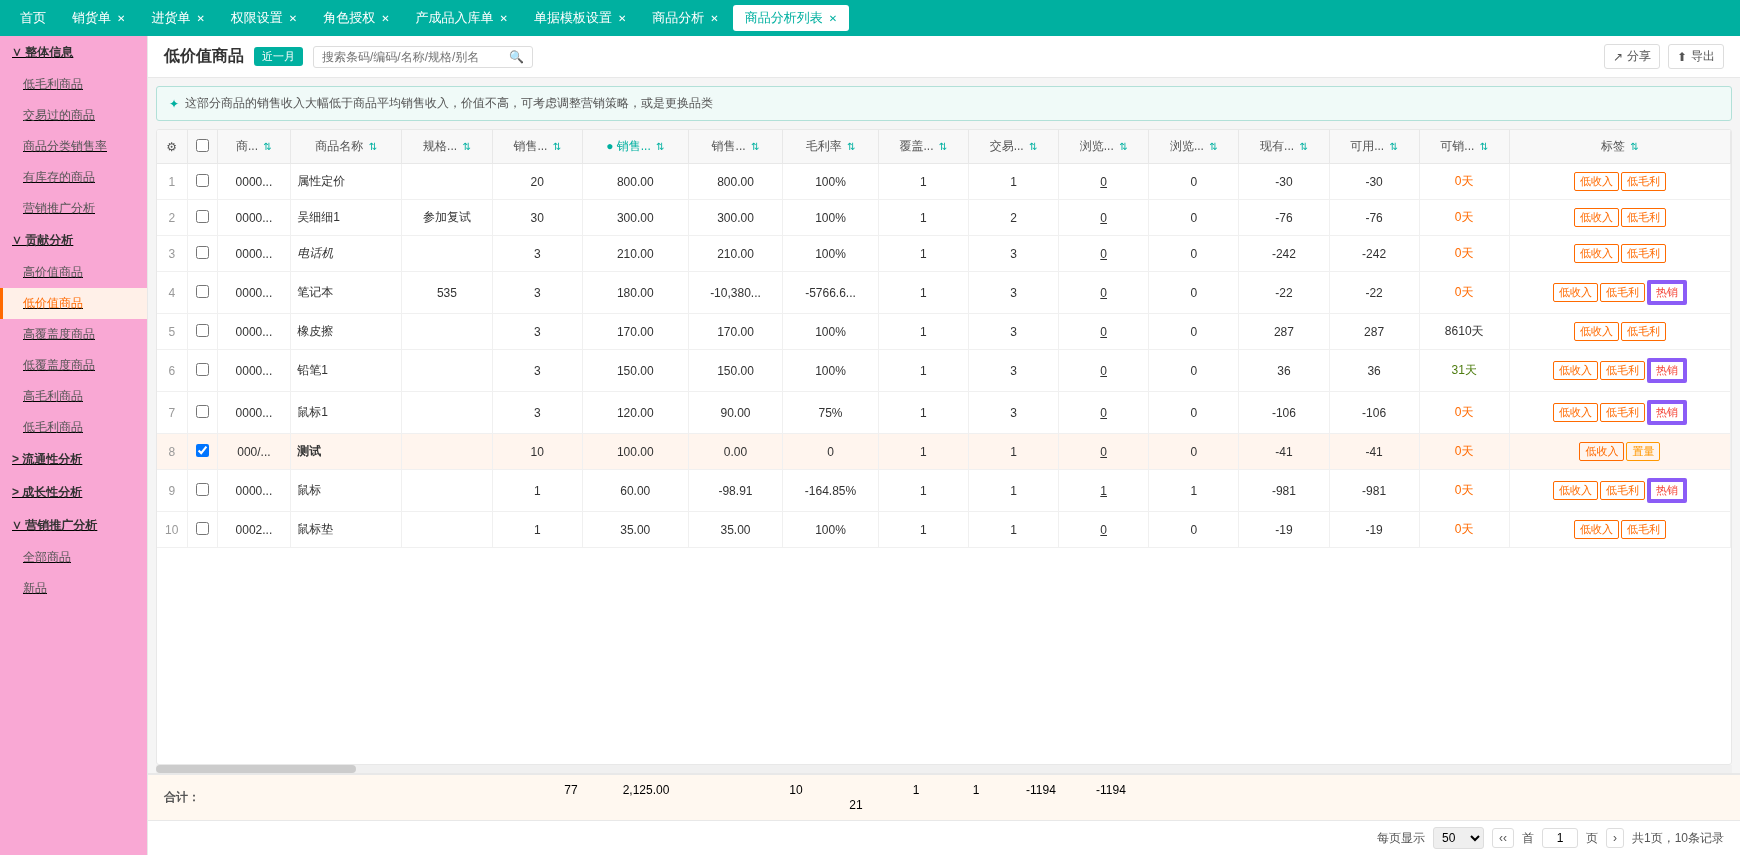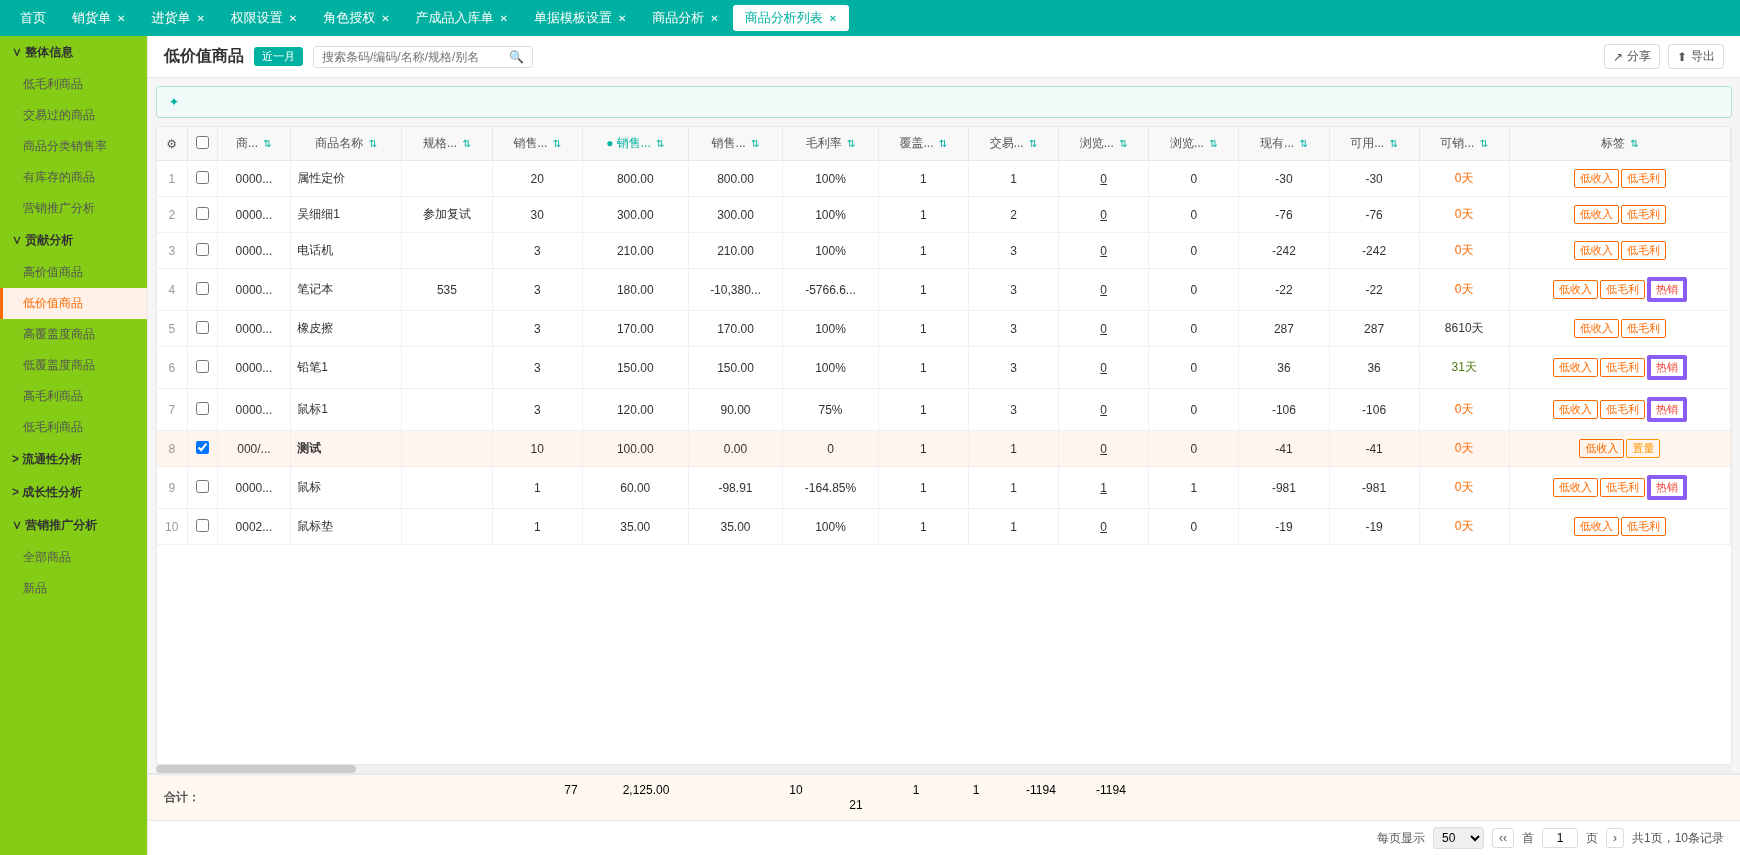--- a/index.html
+++ b/index.html
@@ -27,24 +27,25 @@
     }
     .nav-item.active { background: #fff; color: #00b0a0; }
     .nav-item .close-x { font-size: 10px; color: inherit; margin-left: 2px; }
 
     
     .layout { display: flex; height: calc(855px - 36px); }
 
     
     .sidebar {
       width: 148px;
-      background: #84cc16;
+      background: #f9a8d4;
       border-right: 1px solid #e8e8e8;
       overflow-y: auto;
       flex-shrink: 0;
+      text-decoration: underline;
     }
     .sidebar-group-header {
       padding: 8px 12px;
       color: #333;
       font-weight: bold;
       cursor: pointer;
       display: flex;
       align-items: center;
       gap: 4px;
     }
@@ -295,20 +296,21 @@
         </div>
         <div class="action-btn">
           <span>⬆</span>
           <span>导出</span>
         </div>
       </div>
     </div>
 
     <div class="info-bar">
       <span style="color:#00b0a0;">✦</span>
+      <span>这部分商品的销售收入大幅低于商品平均销售收入，价值不高，可考虑调整营销策略，或是更换品类</span>
     </div>
 
     <div class="table-container">
       <table>
         <thead>
           <tr>
             <th>⚙</th>
             <th><input type="checkbox" style=""></th>
             <th>商... <span class="sort-icon">⇅</span></th>
             <th>商品名称 <span class="sort-icon">⇅</span></th>
@@ -363,21 +365,21 @@
     <td>0</td>
     <td>-76</td>
     <td>-76</td>
     <td style="color:#ff6a00;">0天</td>
     <td><span class="tag tag-orange">低收入</span><span class="tag tag-orange">低毛利</span></td>
   </tr>
             <tr>
     <td class="num-cell">3</td>
     <td class="checkbox-cell"><input type="checkbox" style=""></td>
     <td>0000...</td>
-    <td style="text-align:left;">电话机</td>
+    <td style="text-align:left;font-style:italic;">电话机</td>
     <td></td>
     <td>3</td>
     <td>210.00</td>
     <td>210.00</td>
     <td>100%</td>
     <td>1</td>
     <td>3</td>
     <td class="underline">0</td>
     <td>0</td>
     <td>-242</td>

